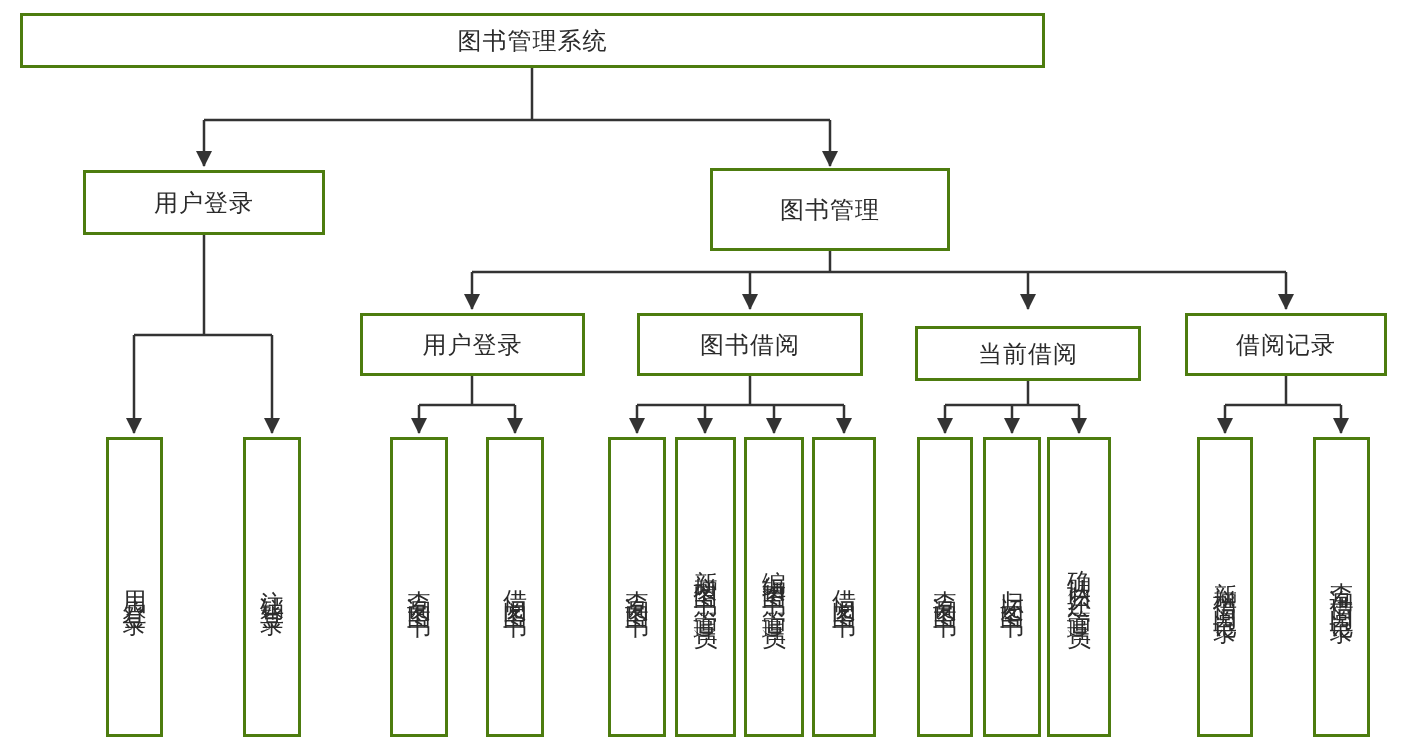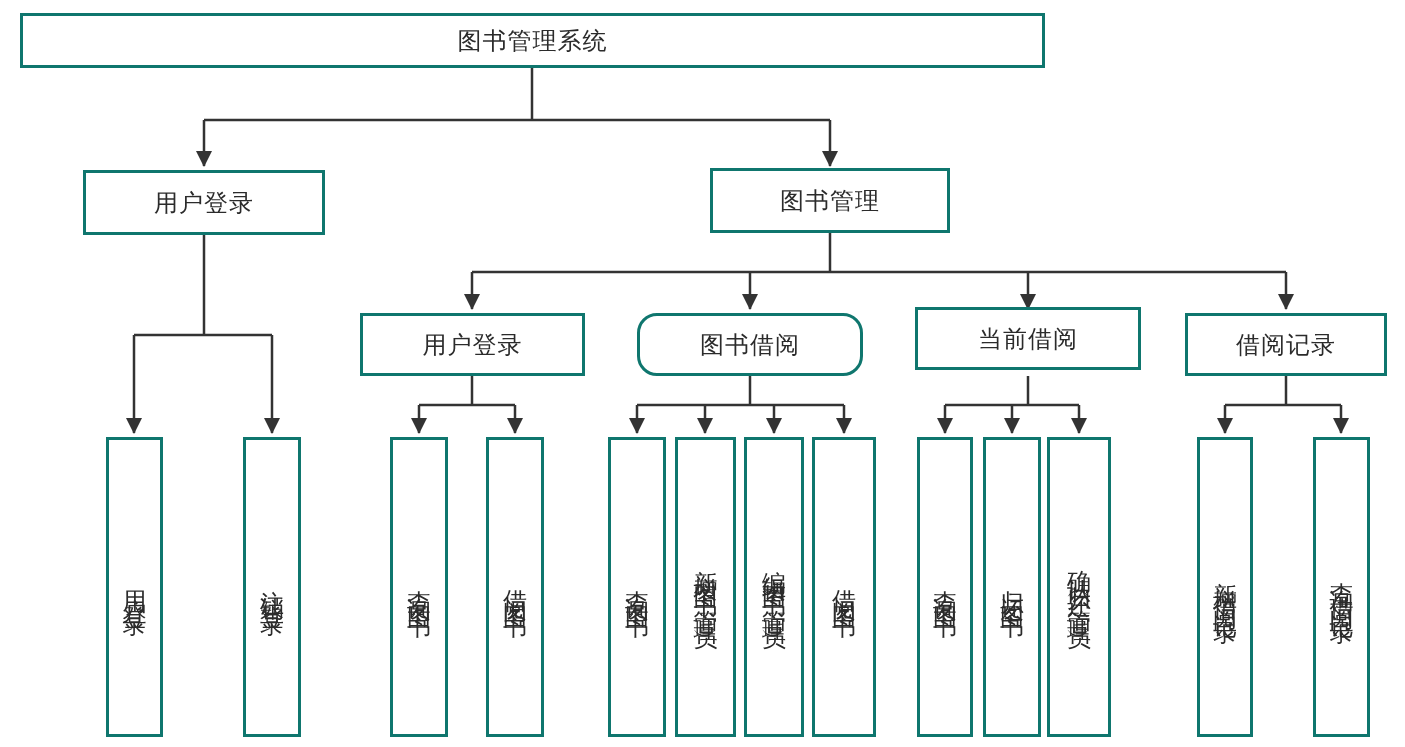--- a/index.html
+++ b/index.html
@@ -19,21 +19,21 @@
     position: absolute;
     left: 0; top: 0;
     width: 1405px;
     height: 747px;
     z-index: 1;
   }
   .node {
     position: absolute;
     box-sizing: border-box;
     background: #ffffff;
-    border: 3px solid #0f766e;
+    border: 3px solid #4d7c0f;
     display: flex;
     align-items: center;
     justify-content: center;
     z-index: 2;
     color: #2b2b2b;
   }
   .hnode {
     font-size: 24px;
     letter-spacing: 1px;
     white-space: nowrap;
@@ -109,25 +109,25 @@
       <line x1="1286" y1="376" x2="1286" y2="405"></line>
       <line x1="1225" y1="405" x2="1341" y2="405"></line>
       <line x1="1225" y1="405" x2="1225" y2="433" marker-end="url(#arrow)"></line>
       <line x1="1341" y1="405" x2="1341" y2="433" marker-end="url(#arrow)"></line>
     </g>
   </svg>
 
   <div class="node hnode" style="left:20px; top:13px; width:1025px; height:55px;">图书管理系统</div>
 
   <div class="node hnode" style="left:83px; top:170px; width:242px; height:65px;">用户登录</div>
-  <div class="node hnode" style="left:710px; top:168px; width:240px; height:65px;">图书管理</div>
+  <div class="node hnode" style="left:710px; top:168px; width:240px; height:83px;">图书管理</div>
 
   <div class="node hnode" style="left:360px; top:313px; width:225px; height:63px;">用户登录</div>
-  <div class="node hnode" style="left:637px; top:313px; width:226px; height:63px;border-radius:20px;">图书借阅</div>
-  <div class="node hnode" style="left:915px; top:307px; width:226px; height:63px;">当前借阅</div>
+  <div class="node hnode" style="left:637px; top:313px; width:226px; height:63px;">图书借阅</div>
+  <div class="node hnode" style="left:915px; top:326px; width:226px; height:55px;">当前借阅</div>
   <div class="node hnode" style="left:1185px; top:313px; width:202px; height:63px;">借阅记录</div>
 
   <div class="node vnode" style="left:106px; top:437px; width:57px; height:300px;">
     <span>用户登录</span>
   </div>
   <div class="node vnode" style="left:243px; top:437px; width:58px; height:300px;">
     <span>注销登录</span>
   </div>
 
   <div class="node vnode" style="left:390px; top:437px; width:58px; height:300px;">

